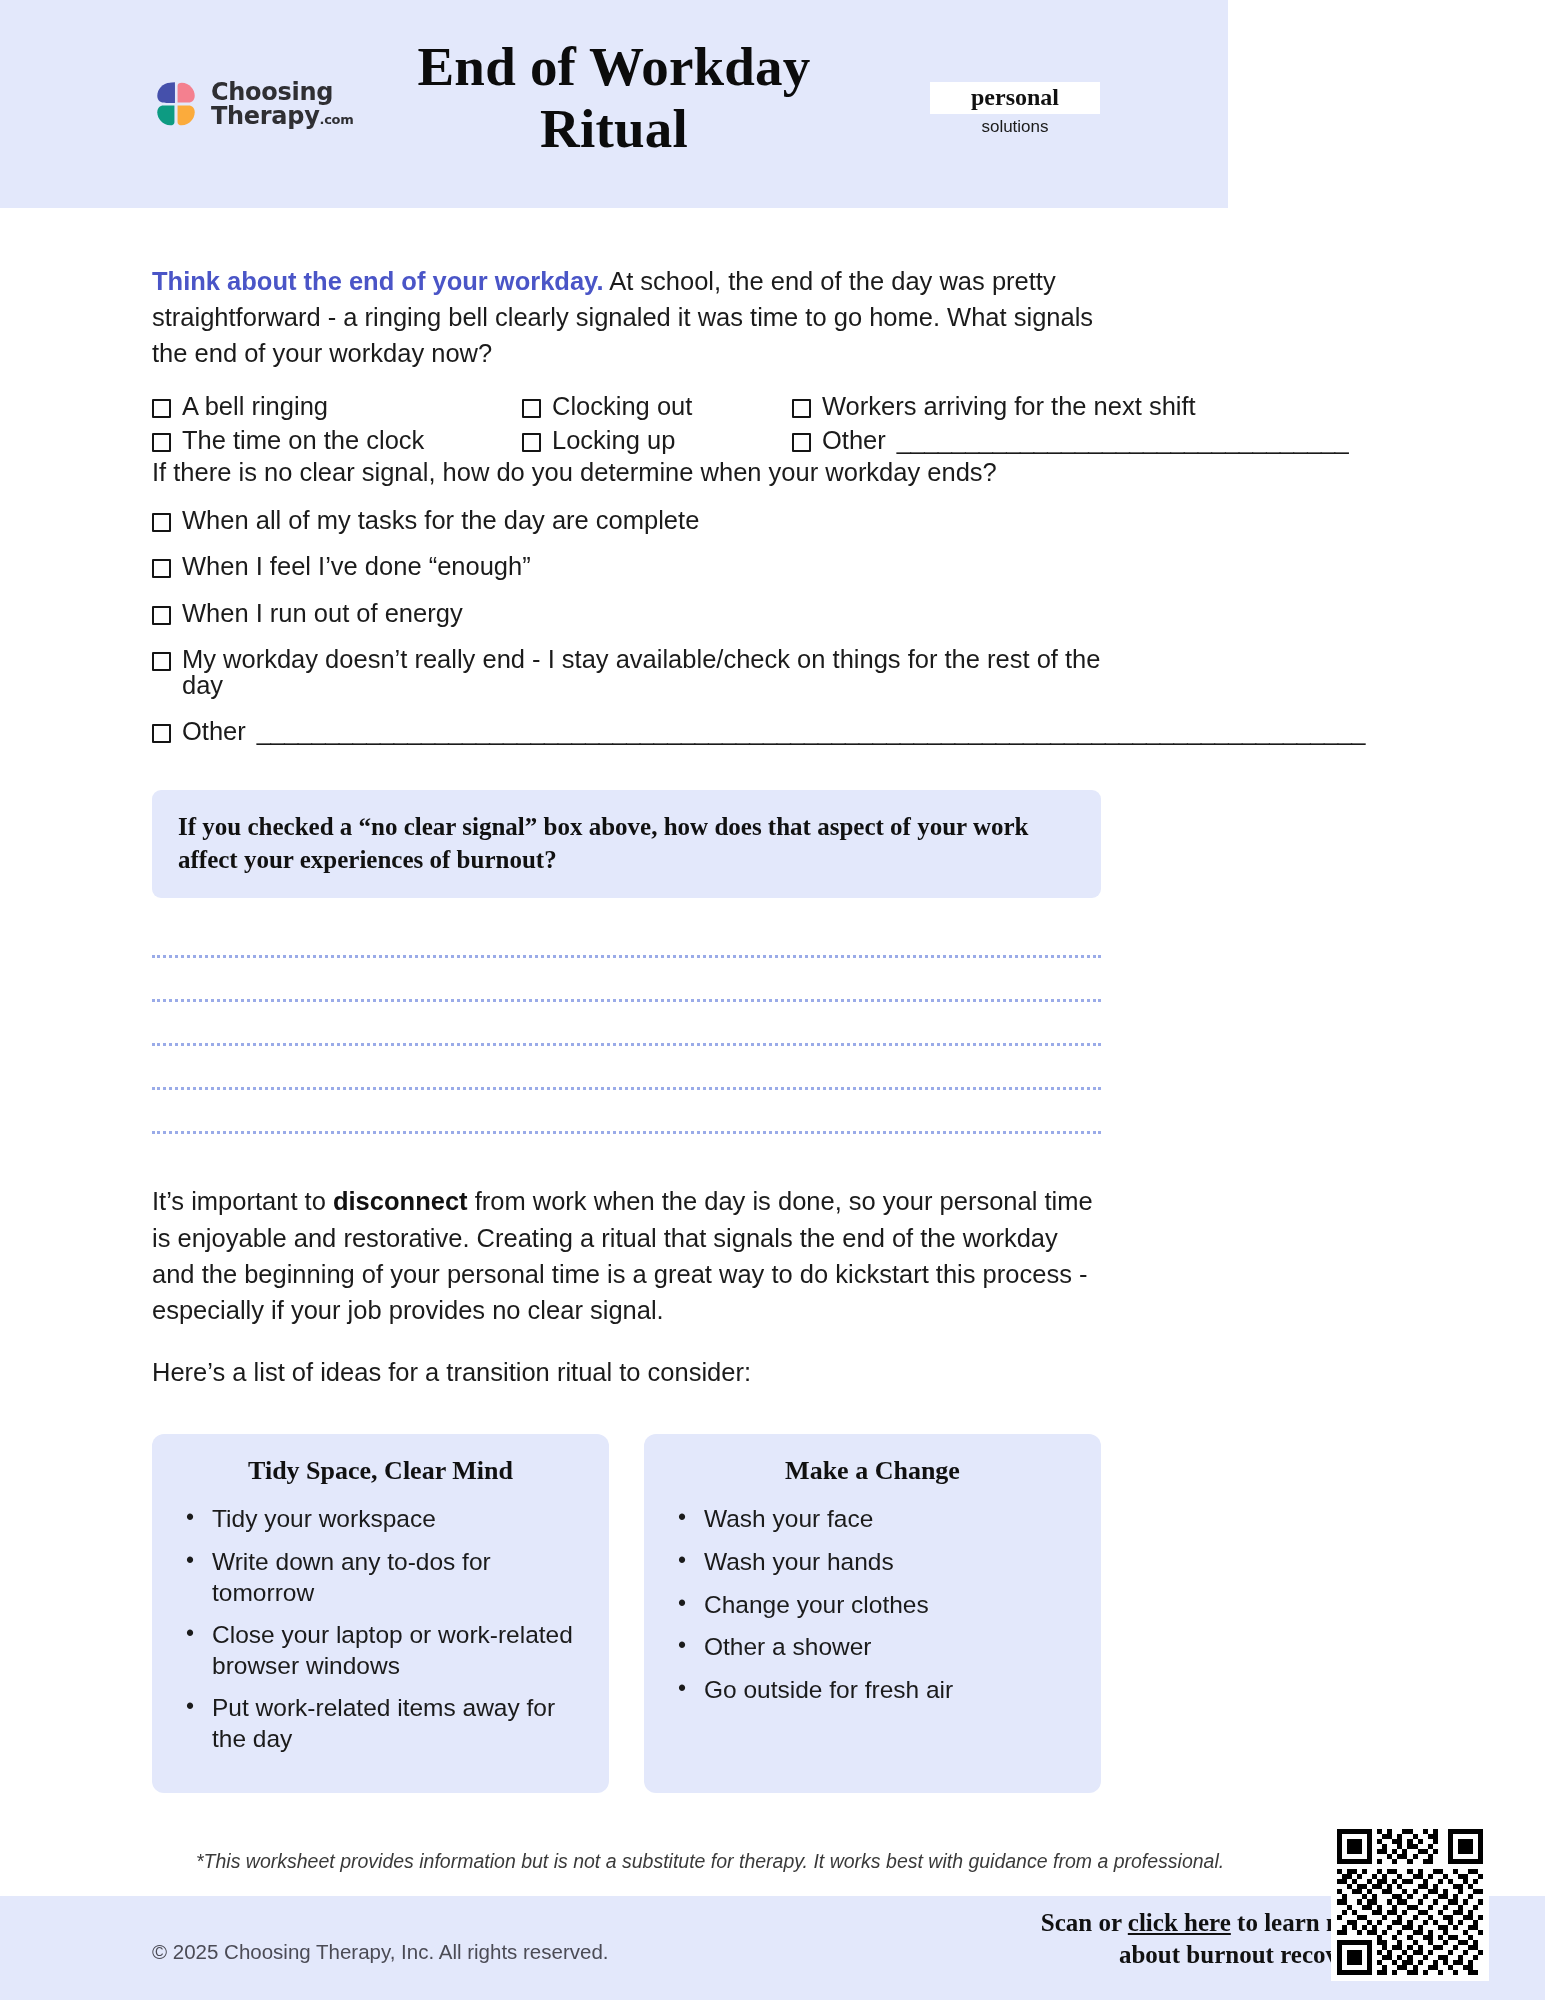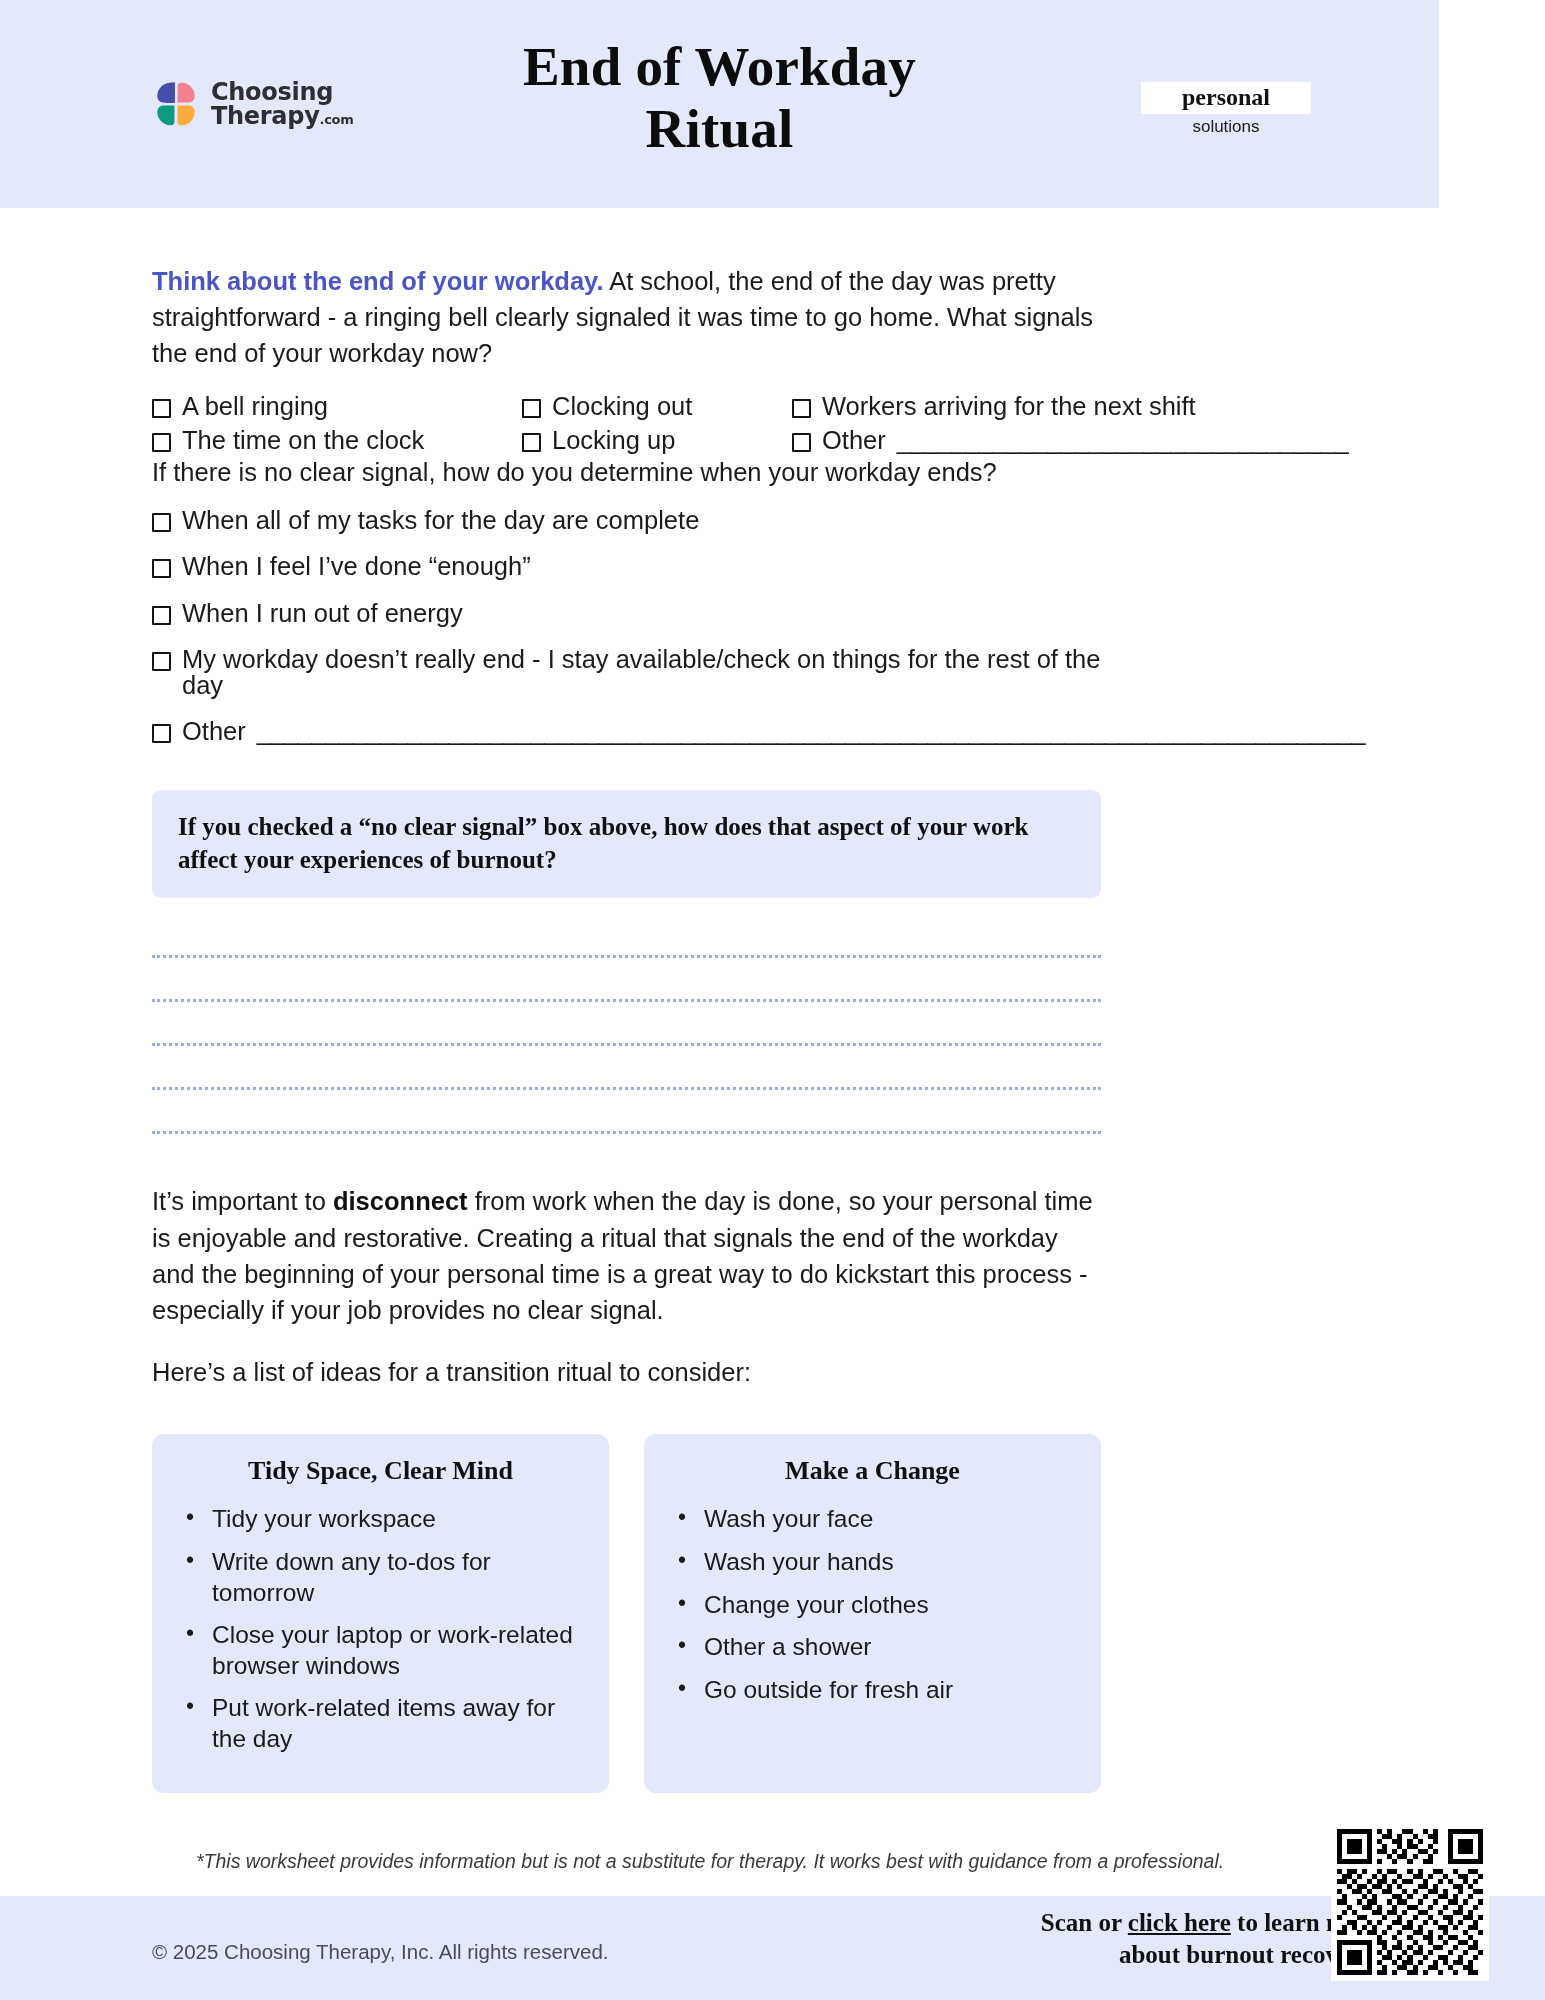--- a/index.html
+++ b/index.html
@@ -13,21 +13,21 @@
     position: relative;
     font-family: "Liberation Sans", sans-serif;
     color: #1b1b1b;
     overflow: hidden;
   }
 
   
   .header-band {
     position: absolute;
     top: 0; left: 0;
-    width: 1439px;
+    width: 1228px;
     height: 208px;
     background: #e3e8fb;
     box-sizing: border-box;
   }
   .logo-wrap {
     position: absolute;
     left: 150px;
     top: 78px;
     display: flex;
     align-items: center;

